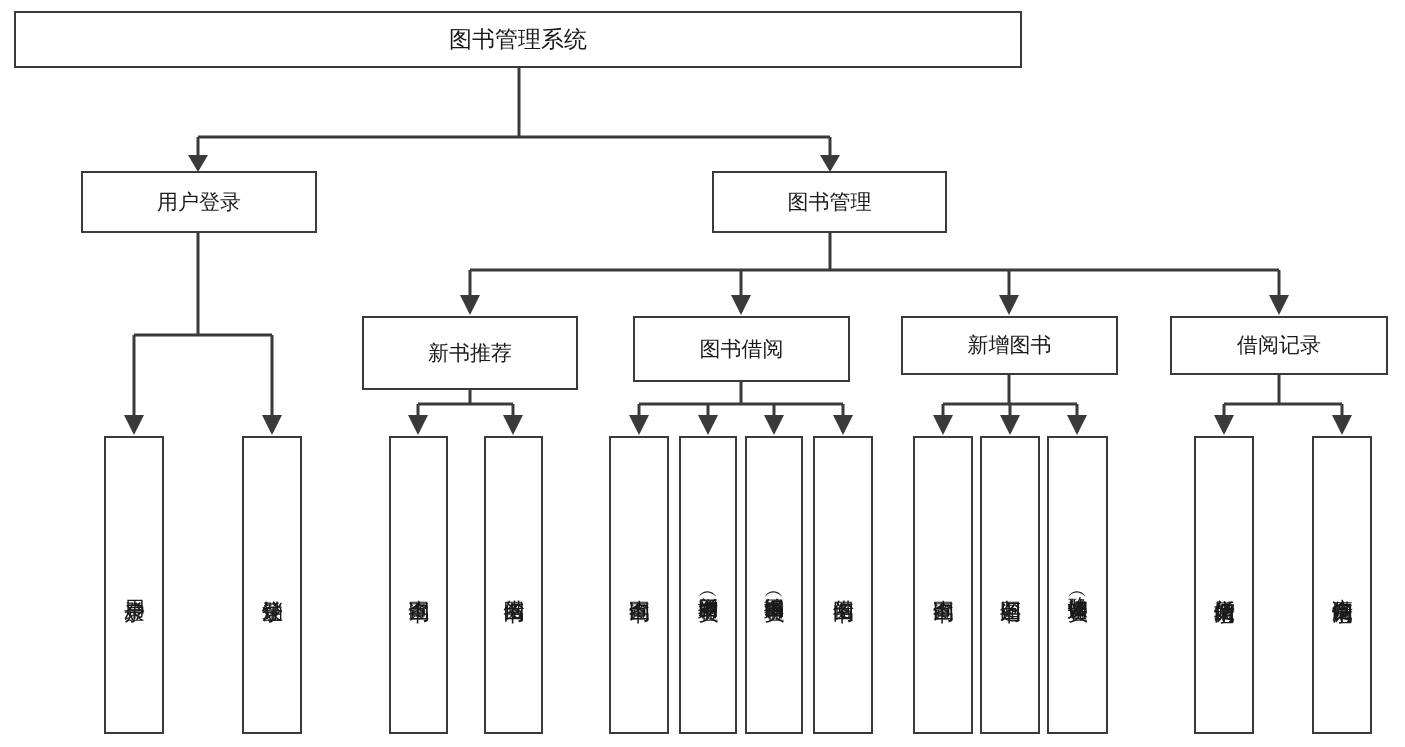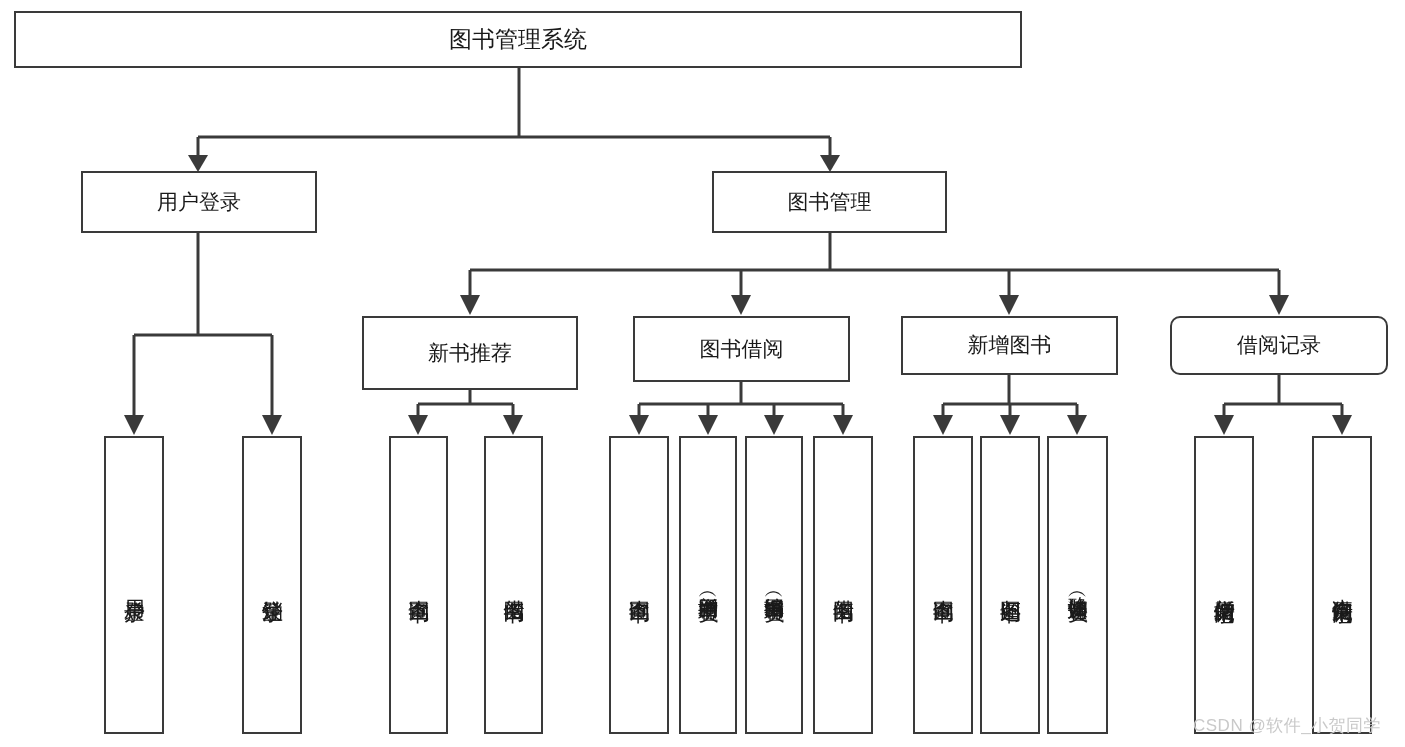--- a/index.html
+++ b/index.html
@@ -142,21 +142,21 @@
 
   <div class="node lvl2" style="left:362px;top:316px;width:216px;height:74px;">
     <span>新书推荐</span>
   </div>
   <div class="node lvl2" style="left:633px;top:316px;width:217px;height:66px;">
     <span>图书借阅</span>
   </div>
   <div class="node lvl2" style="left:901px;top:316px;width:217px;height:59px;">
     <span>新增图书</span>
   </div>
-  <div class="node lvl2" style="left:1170px;top:316px;width:218px;height:59px;border-radius:10px;">
+  <div class="node lvl2" style="left:1170px;top:316px;width:218px;height:59px;">
     <span>借阅记录</span>
   </div>
 
   <div class="node leaf" style="left:104px;top:436px;width:60px;height:298px;">
     <span class="vtext">用户登录</span>
   </div>
   <div class="node leaf" style="left:242px;top:436px;width:60px;height:298px;">
     <span class="vtext">注销登录</span>
   </div>
 
@@ -190,15 +190,14 @@
     <span class="vtext">确认归还（管理员）</span>
   </div>
 
   <div class="node leaf" style="left:1194px;top:436px;width:60px;height:298px;">
     <span class="vtext">新增借阅记录</span>
   </div>
   <div class="node leaf" style="left:1312px;top:436px;width:60px;height:298px;">
     <span class="vtext">查询借阅记录</span>
   </div>
 
-  <div class="wm" style="left:1193px;top:714px;">CSDN @软件_小贺同学</div>
 
 </div>
 
 </body></html>

